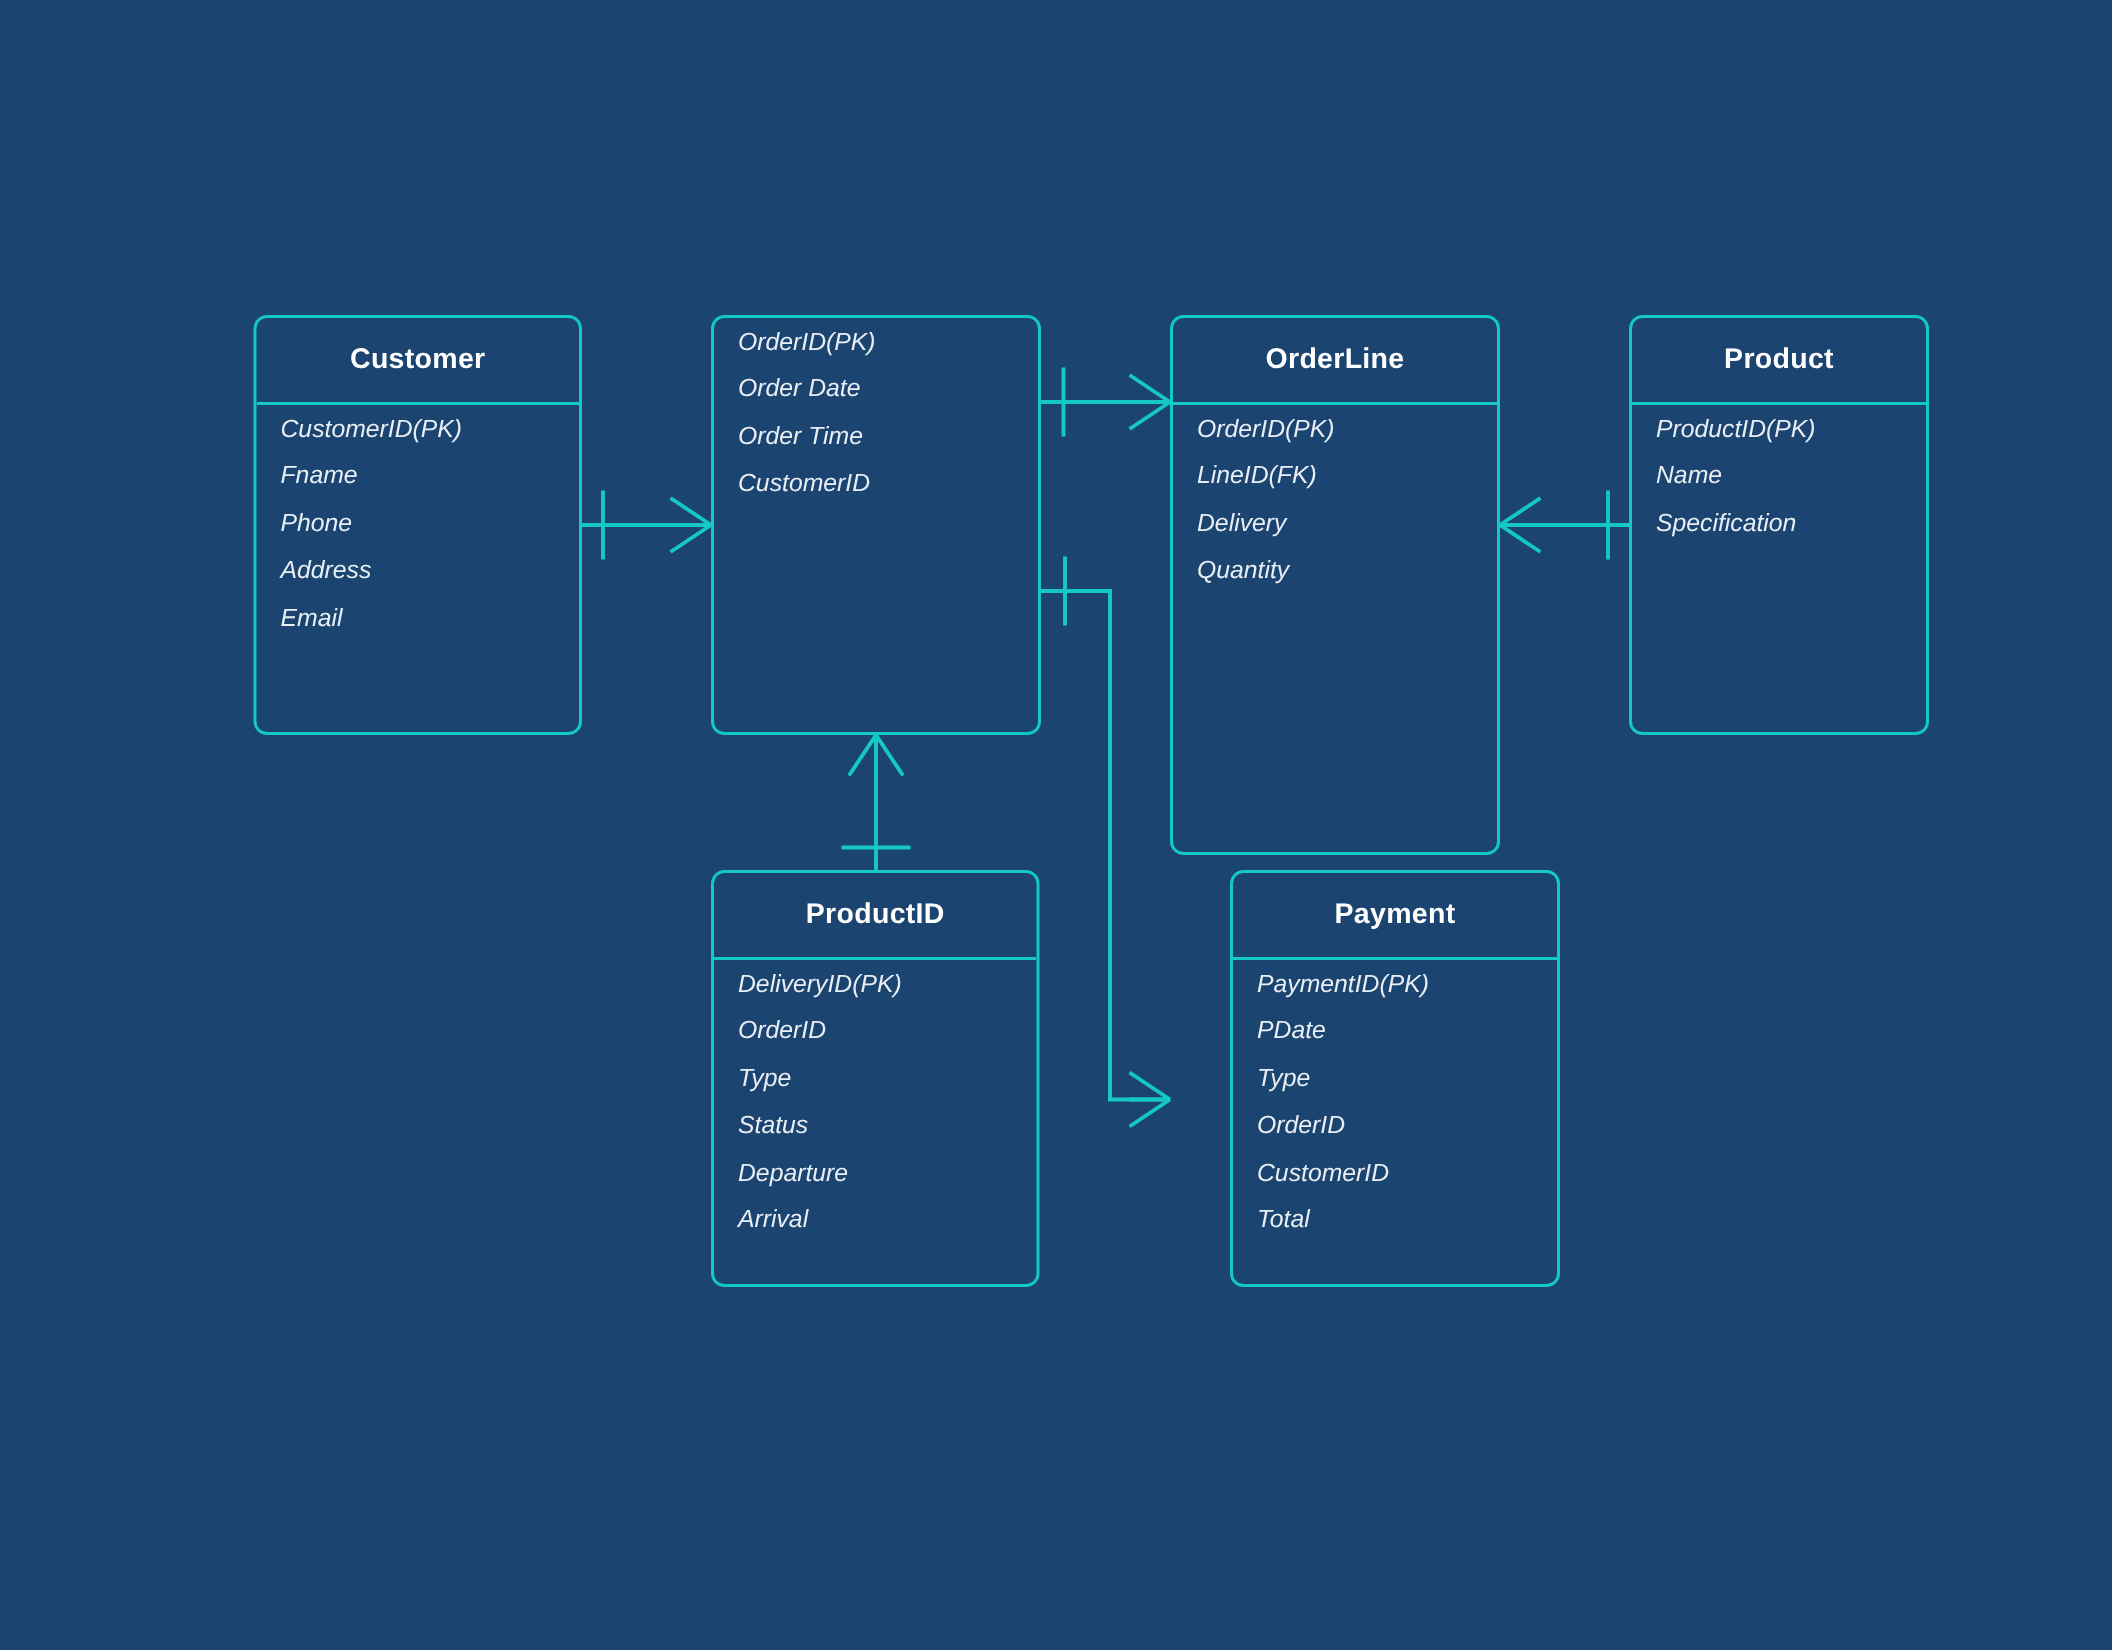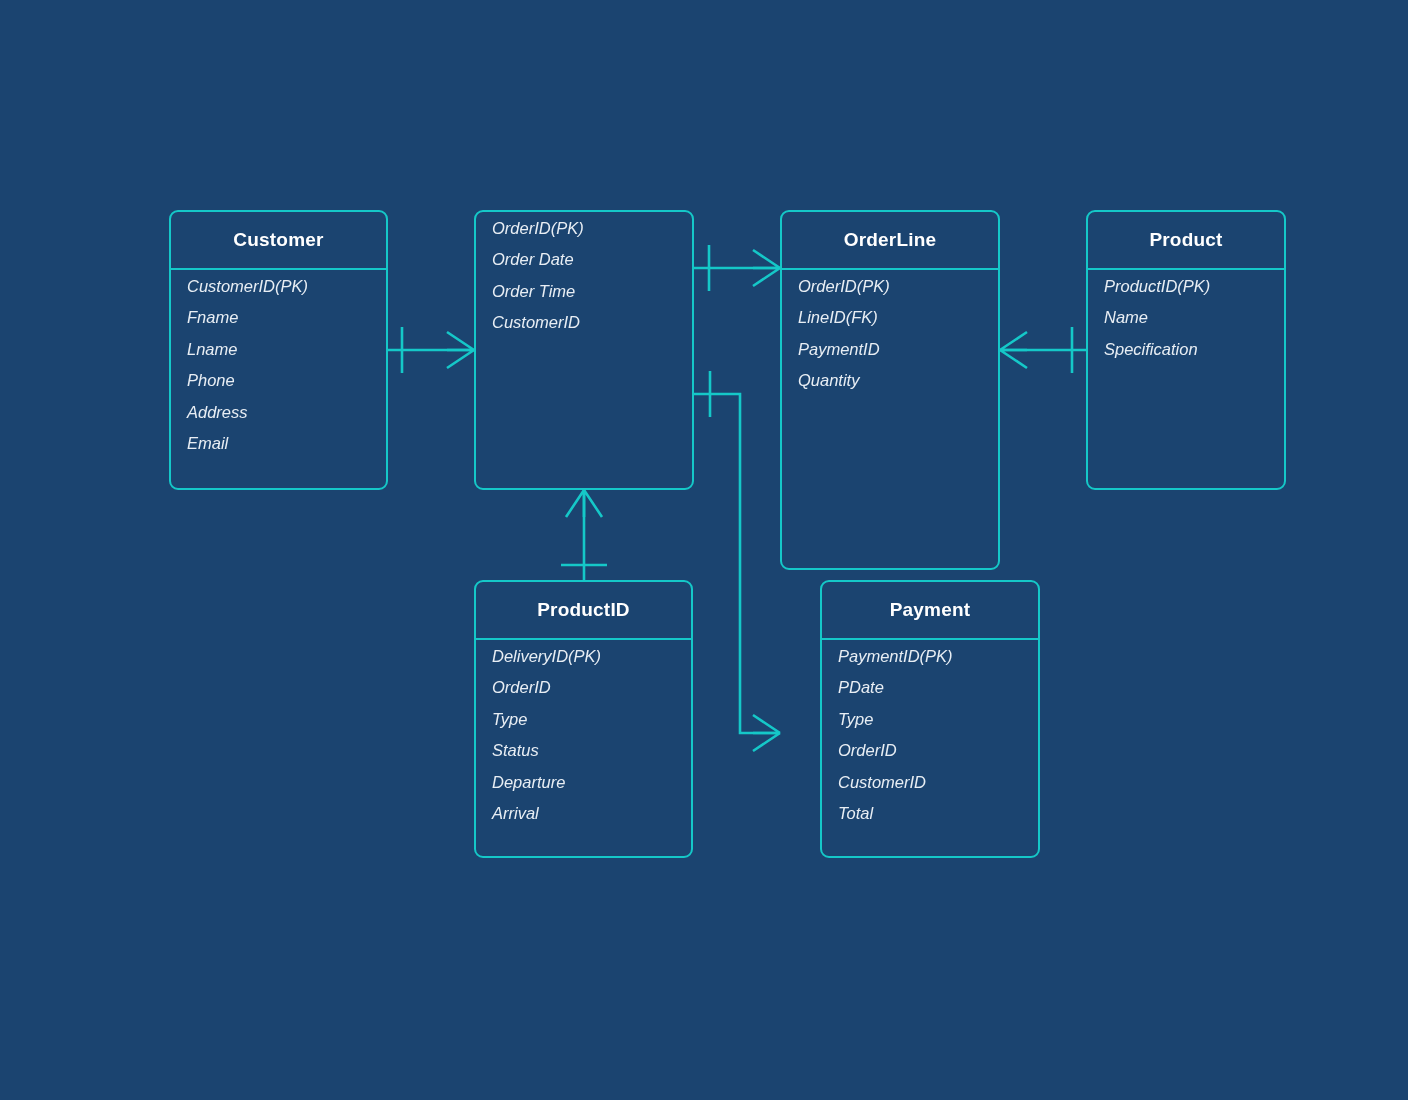--- a/index.html
+++ b/index.html
@@ -107,21 +107,20 @@
     </g>
   </svg>
 
   <div class="entity" style="left:169px; top:210px; width:219px; height:280px;">
     <div class="entity-header">
       <span class="entity-title">Customer</span>
     </div>
     <div class="entity-body">
       <div class="attr">CustomerID(PK)</div>
       <div class="attr">Fname</div>
-      <div class="attr">Lname</div>
       <div class="attr">Phone</div>
       <div class="attr">Address</div>
       <div class="attr">Email</div>
     </div>
   </div>
 
   <div class="entity" style="left:474px; top:210px; width:220px; height:280px;">
     <div class="entity-body">
       <div class="attr">OrderID(PK)</div>
       <div class="attr">Order Date</div>
@@ -130,21 +129,21 @@
     </div>
   </div>
 
   <div class="entity" style="left:780px; top:210px; width:220px; height:360px;">
     <div class="entity-header">
       <span class="entity-title">OrderLine</span>
     </div>
     <div class="entity-body">
       <div class="attr">OrderID(PK)</div>
       <div class="attr">LineID(FK)</div>
-      <div class="attr">PaymentID</div>
+      <div class="attr">Delivery</div>
       <div class="attr">Quantity</div>
     </div>
   </div>
 
   <div class="entity" style="left:1086px; top:210px; width:200px; height:280px;">
     <div class="entity-header">
       <span class="entity-title">Product</span>
     </div>
     <div class="entity-body">
       <div class="attr">ProductID(PK)</div>

